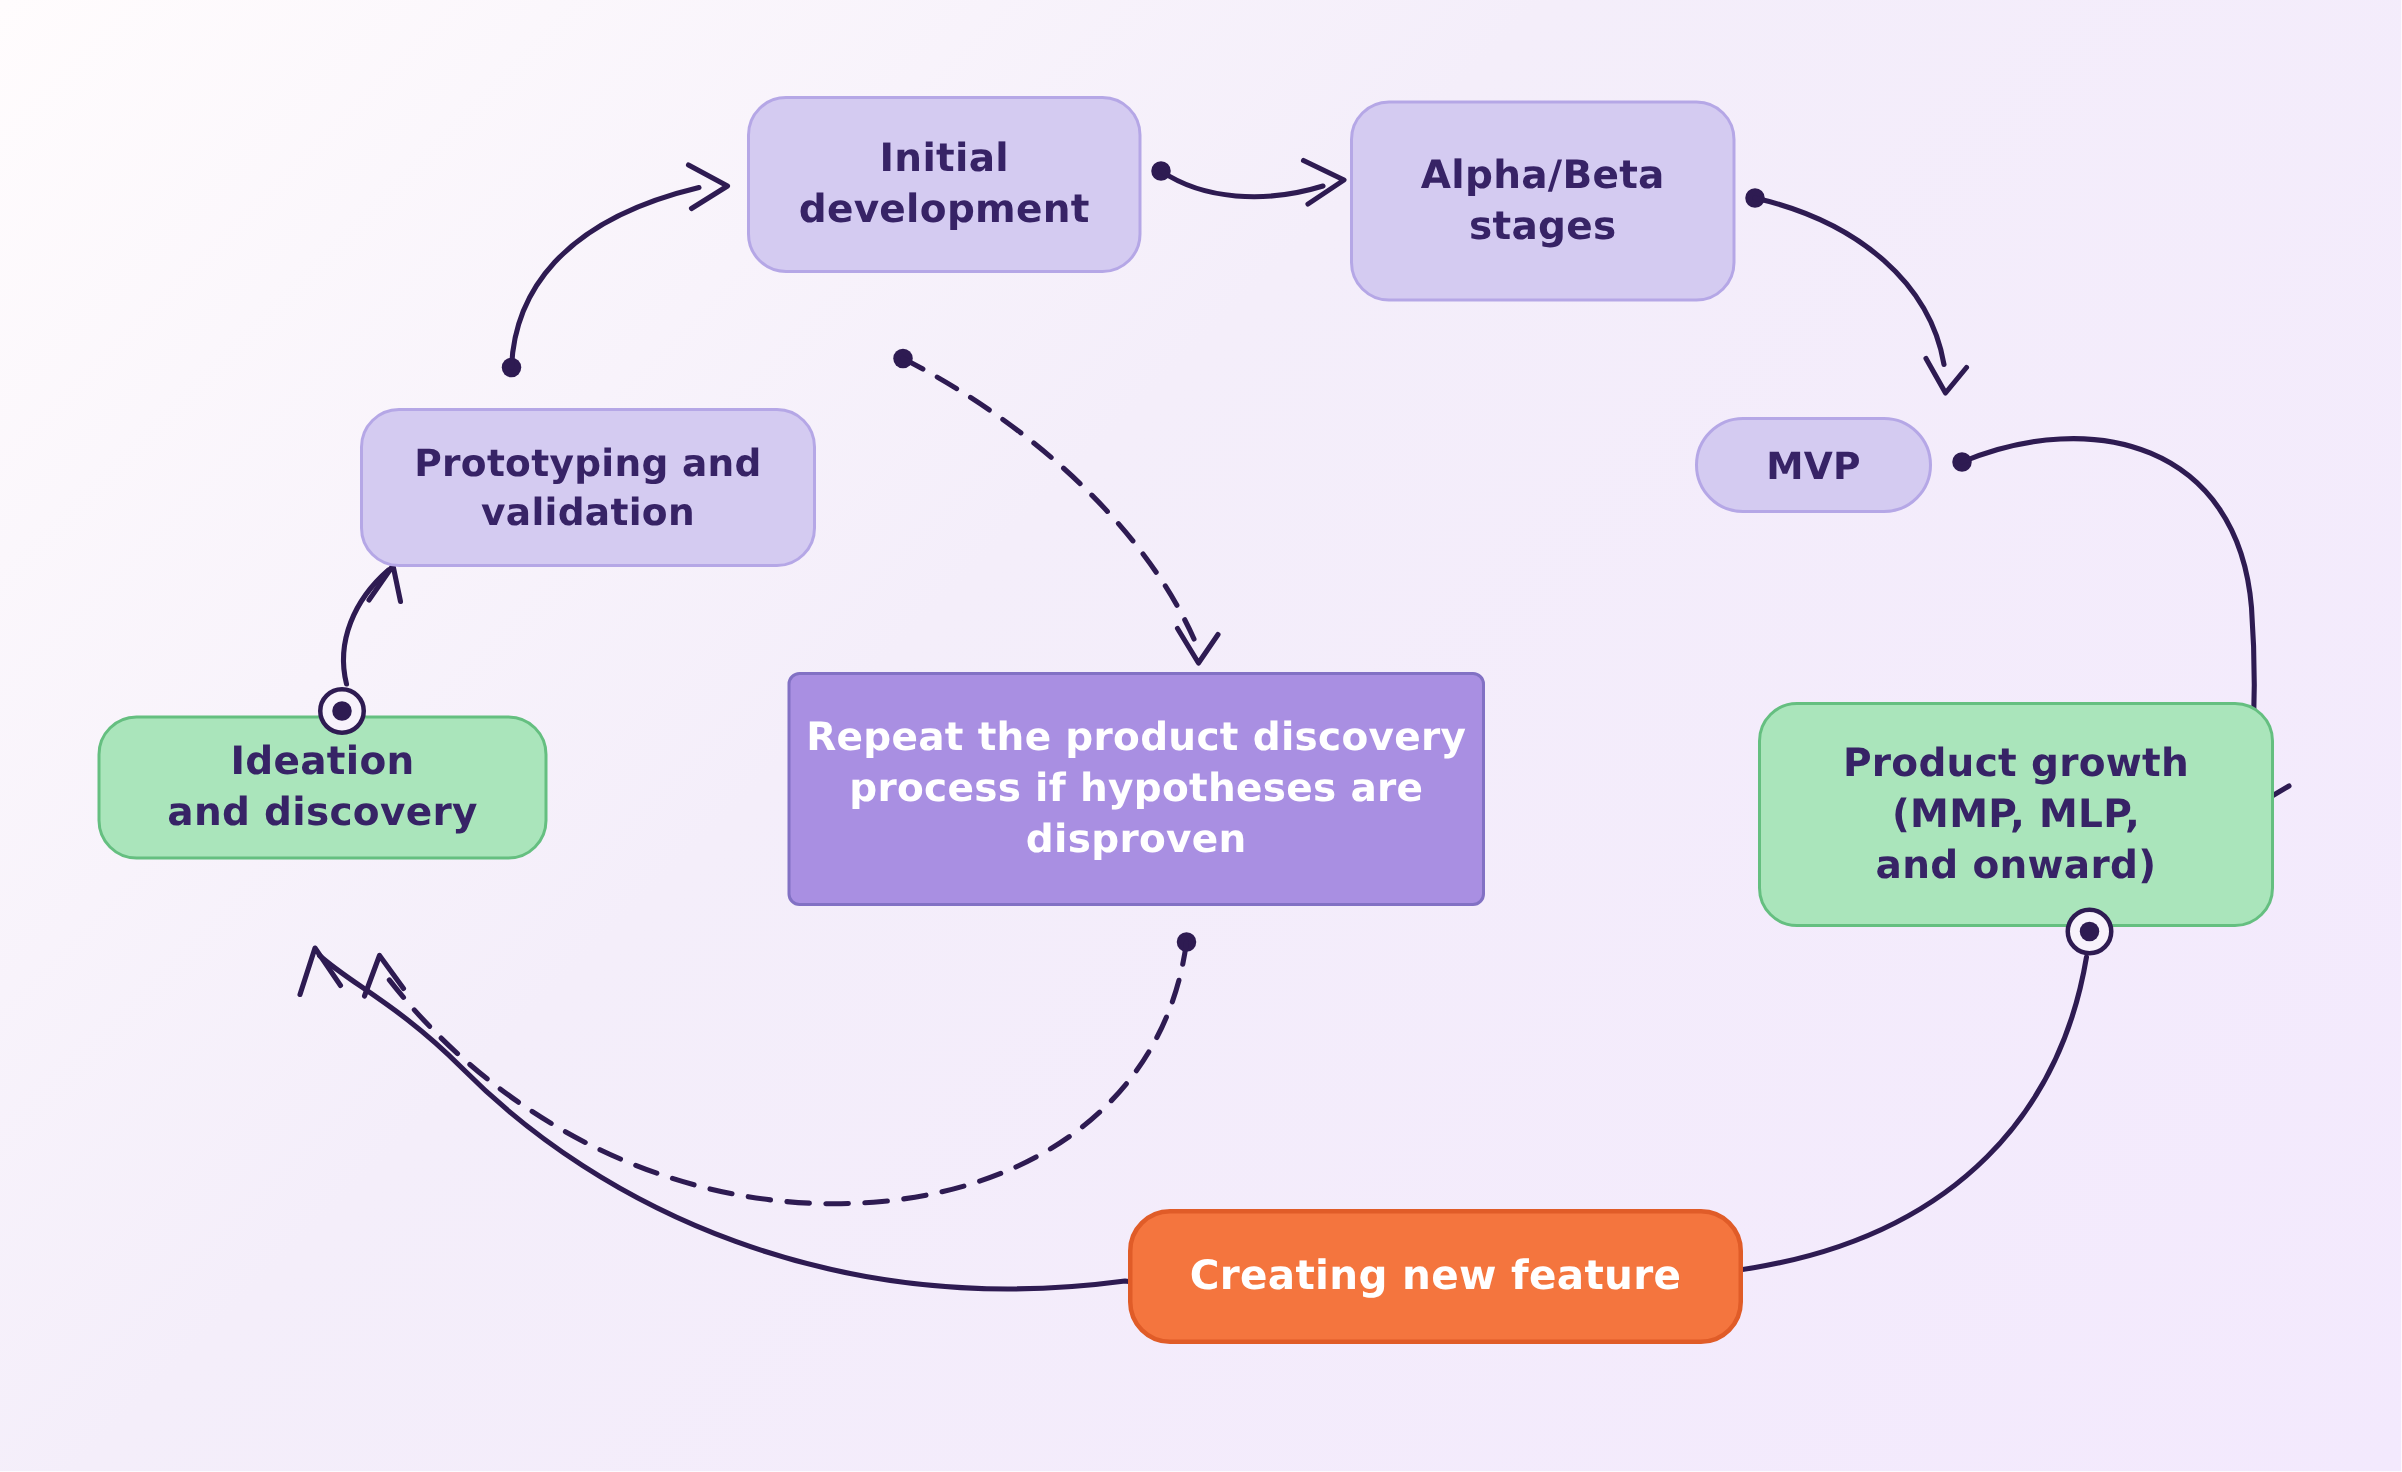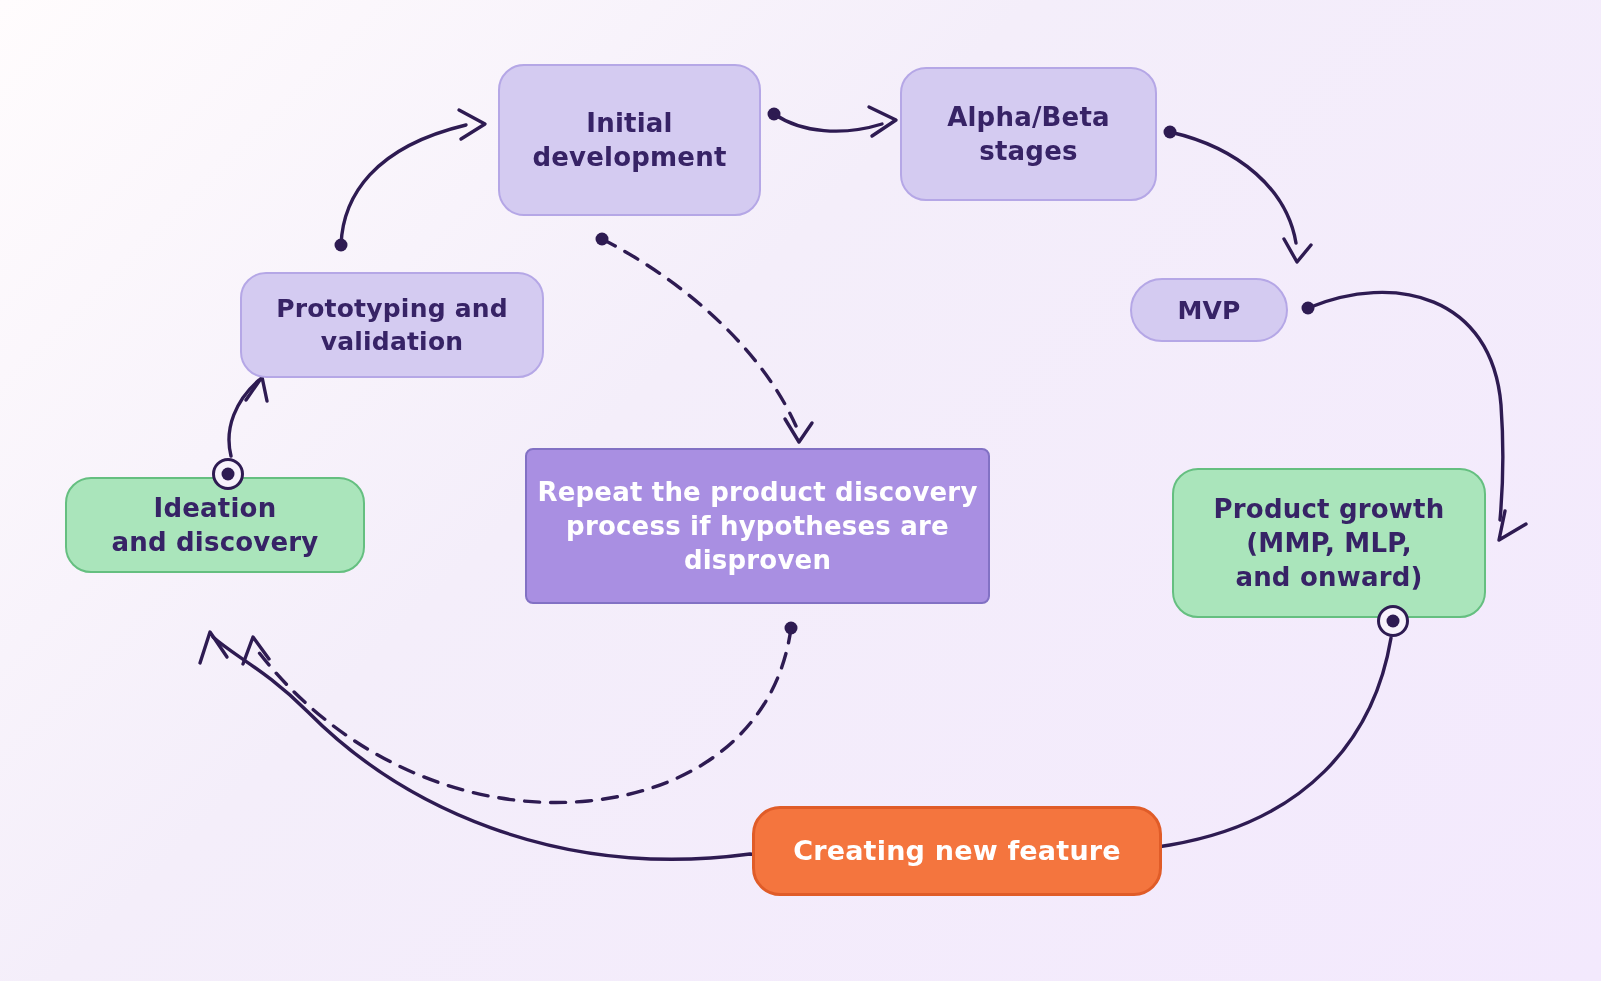--- a/index.html
+++ b/index.html
@@ -123,35 +123,35 @@
   <div class="node green fs26" style="left:65px; top:477px; width:300px; height:96px;">
     <span class="lbl">Ideation
 and discovery</span>
   </div>
 
   <div class="node purple-light fs25" style="left:240px; top:272px; width:304px; height:106px;">
     <span class="lbl">Prototyping and
 validation</span>
   </div>
 
-  <div class="node purple-light fs26" style="left:498px; top:64px; width:263px; height:152px;">
+  <div class="node purple-light fs26" style="left:498px; top:64px; width:263px; height:118px;">
     <span class="lbl">Initial
 development</span>
   </div>
 
   <div class="node purple-light fs26" style="left:900px; top:67px; width:257px; height:134px;">
     <span class="lbl">Alpha/Beta
 stages</span>
   </div>
 
   <div class="node purple-light fs25" style="left:1130px; top:278px; width:158px; height:64px; border-radius:32px;">
     <span class="lbl">MVP</span>
   </div>
 
-  <div class="node green fs26" style="left:1172px; top:468px; width:314px; height:150px;">
+  <div class="node green fs26" style="left:1172px; top:468px; width:344px; height:150px;">
     <span class="lbl">Product growth
 (MMP, MLP,
 and onward)</span>
   </div>
 
   <div class="node purple-mid fs26" style="left:525px; top:448px; width:465px; height:156px;">
     <span class="lbl">Repeat the product discovery
 process if hypotheses are
 disproven</span>
   </div>

